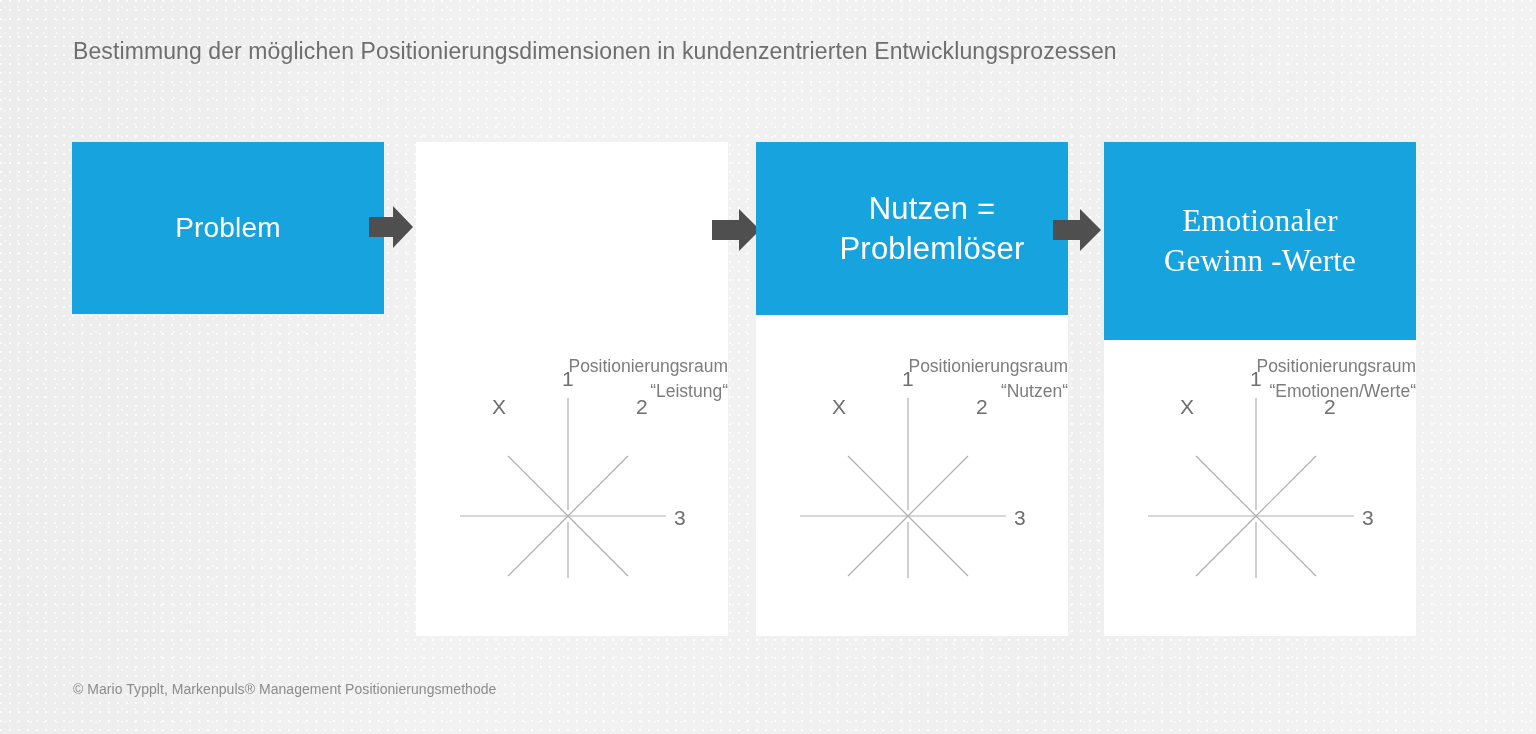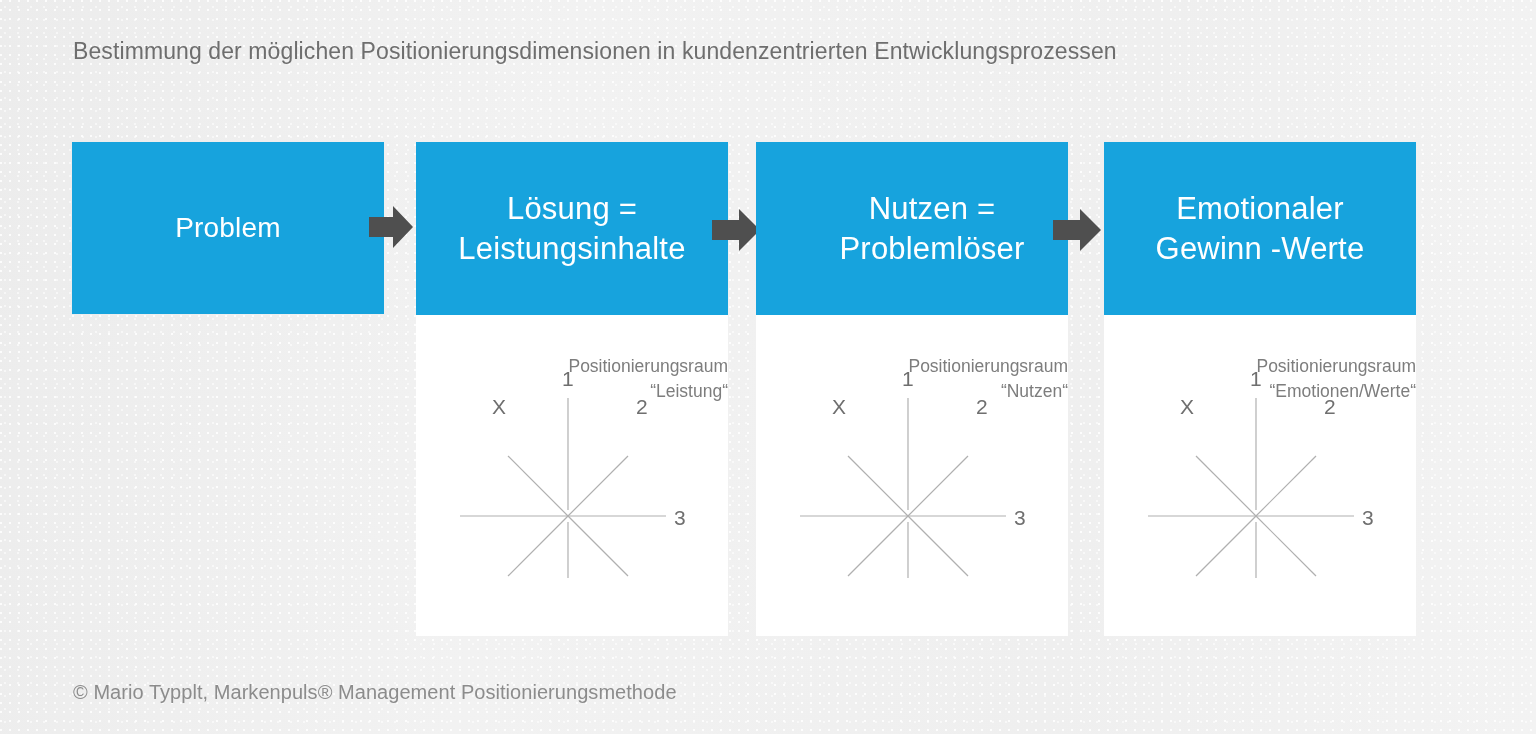--- a/index.html
+++ b/index.html
@@ -35,21 +35,21 @@
     color: #6e6e6e;
     letter-spacing: 0.1px;
     white-space: nowrap;
   }
 
   
   .doc-footer {
     position: absolute;
     left: 73px;
     top: 681px;
-    font-size: 20px;
+    font-size: 14px;
     font-weight: 400;
     color: #8c8c8c;
     letter-spacing: 0.05px;
     white-space: nowrap;
   }
 
   
   .column {
     position: absolute;
   }
@@ -123,24 +123,20 @@
   </div>
 
   <div class="arrow" style="left:369px; top:206px;">
     <svg width="44" height="42" viewBox="0 0 44 42" aria-hidden="true">
       <path d="M0 11 L24 11 L24 0 L44 21 L24 42 L24 31 L0 31 Z" fill="#4f4f4f"></path>
     </svg>
   </div>
 
   <div class="column" style="left:416px; top:142px; width:312px; height:494px;">
     <div class="white-panel" style="left:0; top:0; width:312px; height:494px;"></div>
-    <div class="blue-box" style="left:0; top:0; width:312px; height:173px;">
-      <span class="box-label">Lösung =
-Leistungsinhalte</span>
-    </div>
     <div class="panel-caption" style="top:212px;">Positionierungsraum
 “Leistung“</div>
 
     <div class="star-wrap" style="left:0; top:248px; width:312px; height:190px;">
       <svg width="312" height="190" viewBox="0 0 312 190" aria-hidden="true">
         <g stroke="#b0b0b0" stroke-width="1.2" fill="none">
 
           <line x1="152" y1="120" x2="152" y2="8"></line>
           <line x1="152" y1="132" x2="152" y2="188"></line>
 
@@ -197,21 +193,21 @@
   </div>
 
   <div class="arrow" style="left:1053px; top:209px;">
     <svg width="48" height="42" viewBox="0 0 48 42" aria-hidden="true">
       <path d="M0 11 L27 11 L27 0 L48 21 L27 42 L27 31 L0 31 Z" fill="#4f4f4f"></path>
     </svg>
   </div>
 
   <div class="column" style="left:1104px; top:142px; width:312px; height:494px;">
     <div class="white-panel" style="left:0; top:0; width:312px; height:494px;"></div>
-    <div class="blue-box" style="left:0; top:0; width:312px; height:173px;">
+    <div class="blue-box" style="left:0; top:0; width:312px; height:198px;font-family:Liberation Serif, serif;">
       <span class="box-label">Emotionaler
 Gewinn -Werte</span>
     </div>
     <div class="panel-caption" style="top:212px;">Positionierungsraum
 “Emotionen/Werte“</div>
 
     <div class="star-wrap" style="left:0; top:248px; width:312px; height:190px;">
       <svg width="312" height="190" viewBox="0 0 312 190" aria-hidden="true">
         <g stroke="#b0b0b0" stroke-width="1.2" fill="none">
           <line x1="152" y1="120" x2="152" y2="8"></line>

